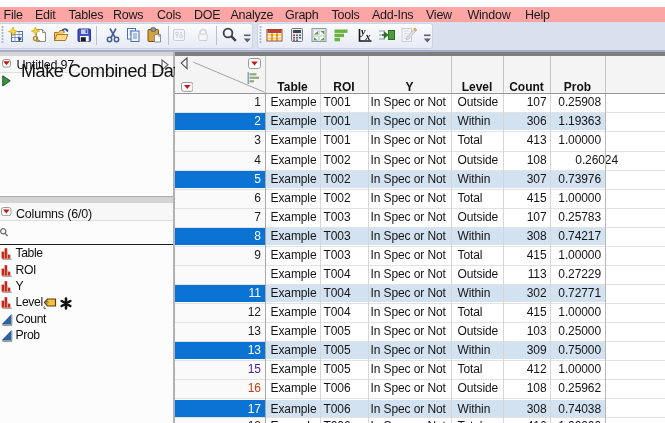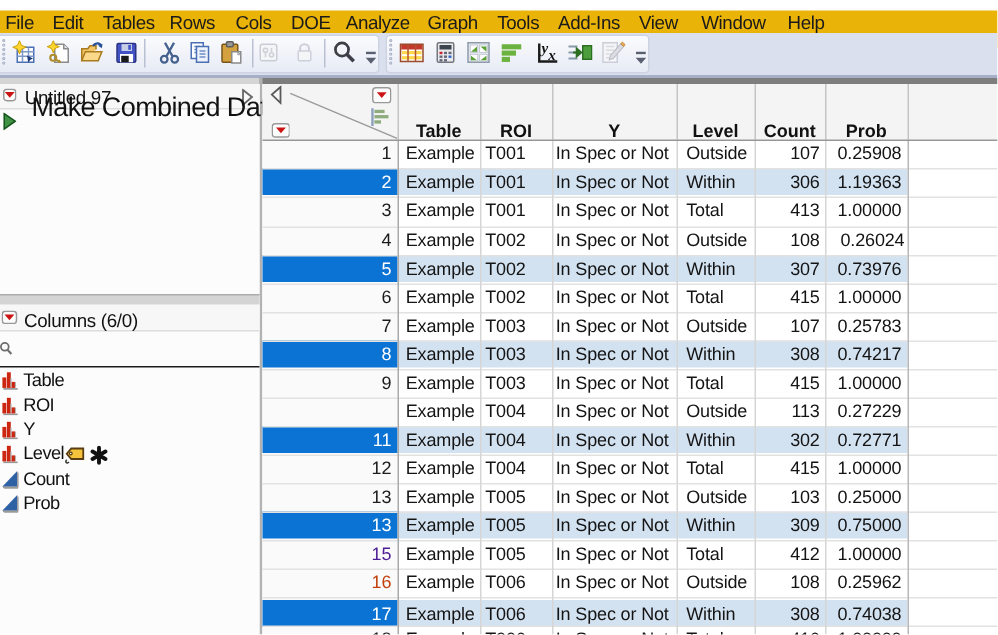--- a/index.html
+++ b/index.html
@@ -1,16 +1,16 @@
 <!DOCTYPE html>
 <html><head><meta charset="utf-8"><style>
 * { margin:0; padding:0; box-sizing:border-box; }
 body { width:665px; height:423px; overflow:hidden; font-family:"Liberation Sans",sans-serif; }
 #app { position:relative; width:665px; height:423px; background:#fff; overflow:hidden; }
-#menubar { position:absolute; left:0; top:7px; width:665px; height:25px; background:#eab308; }
+#menubar { position:absolute; left:0; top:7px; width:665px; height:25px; background:#fca5a5; }
 .mi { position:absolute; top:0; height:15px; line-height:17.5px; font-size:12.5px; color:#1a1a1a; letter-spacing:-0.25px; }
 #toolbar { position:absolute; left:0; top:22px; width:665px; height:28px; background:#dbe0ef; }
 .raft { position:absolute; top:0.5px; height:26.5px; border-radius:3px; background:linear-gradient(#fafbfd,#e7ebf5); border:1px solid #cdd3e2; }
 .tsep { position:absolute; top:4px; width:1px; height:19px; background:#b9c0d2; }
 #blueline { position:absolute; left:0; top:50px; width:665px; height:2.2px; background:#a6aec8; }
 #stripL { position:absolute; left:0; top:52.2px; width:173px; height:3.6px; background:#d5d5d5; }
 #stripR { position:absolute; left:173px; top:52.2px; width:492px; height:3.6px; background:#7e7e7e; }
 #sidebar { position:absolute; left:0; top:55.8px; width:172.8px; height:367.2px; background:#fcfcfc; }
 #vsplit { position:absolute; left:172.8px; top:52.2px; width:2.2px; height:370.8px; background:#b2b2b2; }
 .phead { position:absolute; left:0; width:172.8px; background:#f7f7f7; border-bottom:1px solid #dedede; }
@@ -340,21 +340,21 @@
     <div class="row" style="top:150.5px">
       <div class="ncell" style="background:transparent">
         <span class="ntext" style="color:#1c1c1c">4</span>
       </div>
       <div class="dcells" style="background:transparent"></div>
       <span class="ct" style="left:95.5px">Example</span>
       <span class="ct" style="left:148.5px">T002</span>
       <span class="ct" style="left:195.5px">In Spec or Not</span>
       <span class="ct" style="left:282.5px">Outside</span>
       <span class="ct num" style="left:328px;width:43.5px">108</span>
-      <span class="ct num" style="left:377px;width:51px">0.26024</span>
+      <span class="ct num" style="left:392px;width:51px">0.26024</span>
     </div>
     <div class="row" style="top:169.5px">
       <div class="ncell" style="background:#0a73d3">
         <span class="ntext" style="color:#ffffff">5</span>
       </div>
       <div class="dcells" style="background:#d3e2f1"></div>
       <span class="ct" style="left:95.5px">Example</span>
       <span class="ct" style="left:148.5px">T002</span>
       <span class="ct" style="left:195.5px">In Spec or Not</span>
       <span class="ct" style="left:282.5px">Within</span>

